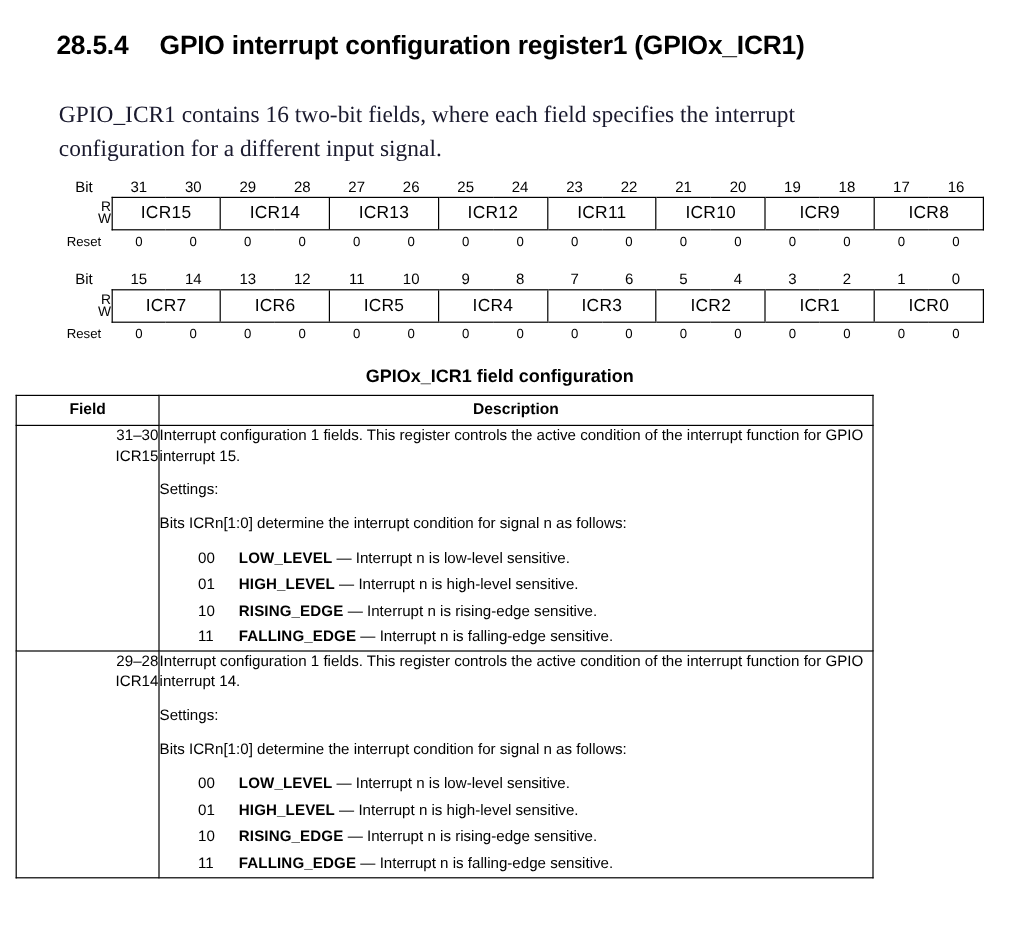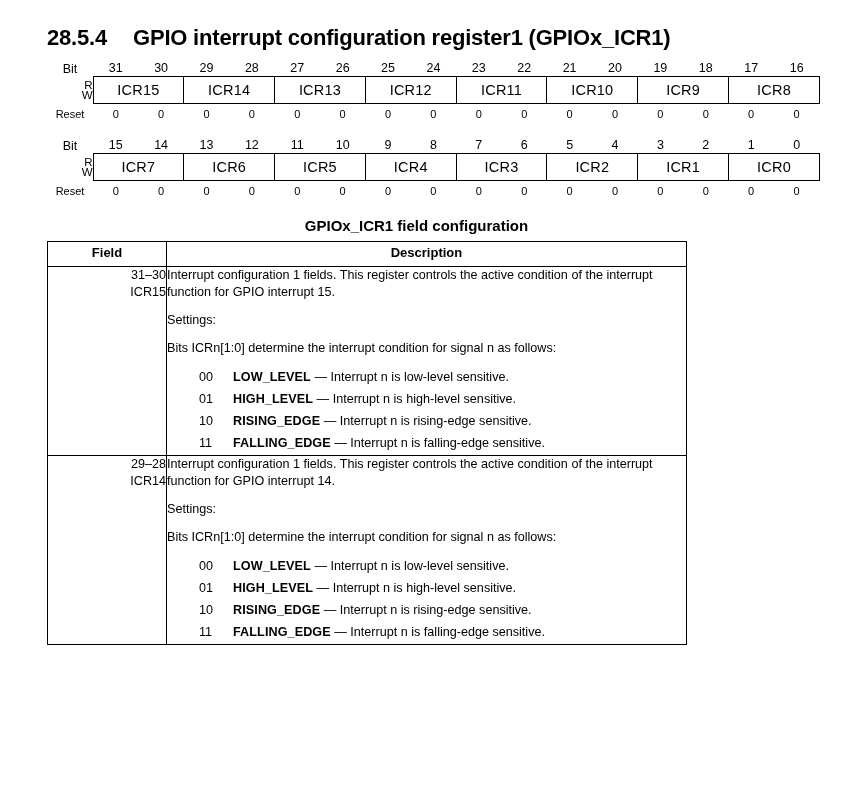--- a/index.html
+++ b/index.html
@@ -119,22 +119,21 @@
     text-align: center;
     font-size: 15px;
     font-weight: bold;
     padding-right: 44px;
   }
 
   
   table.fielddesc {
     border-collapse: collapse;
     table-layout: fixed;
-    margin-left: 34px;
-    width: 640px;
+    width: 715px;
     font-size: 12.6px;
   }
   table.fielddesc th,
   table.fielddesc td {
     border: 1px solid #000;
     vertical-align: top;
     padding: 0;
   }
   table.fielddesc thead th {
     border-top: 1.8px solid #000;
@@ -189,20 +188,21 @@
 </style>
 </head>
 <body>
 
 <div class="page">
 
   <h1 class="section-heading">
     <span class="sec-num">28.5.4</span><span>GPIO interrupt configuration register1 (GPIOx_ICR1)</span>
   </h1>
 
+  <p class="intro">GPIO_ICR1 contains 16 two-bit fields, where each field specifies the interrupt configuration for a different input signal.</p>
 
 
   <div class="reg-block first">
     <table class="reg">
       <colgroup>
         <col style="width:46px">
         <col style="width:45.4px">
           <col style="width:45.4px">
           <col style="width:45.4px">
           <col style="width:45.4px">

